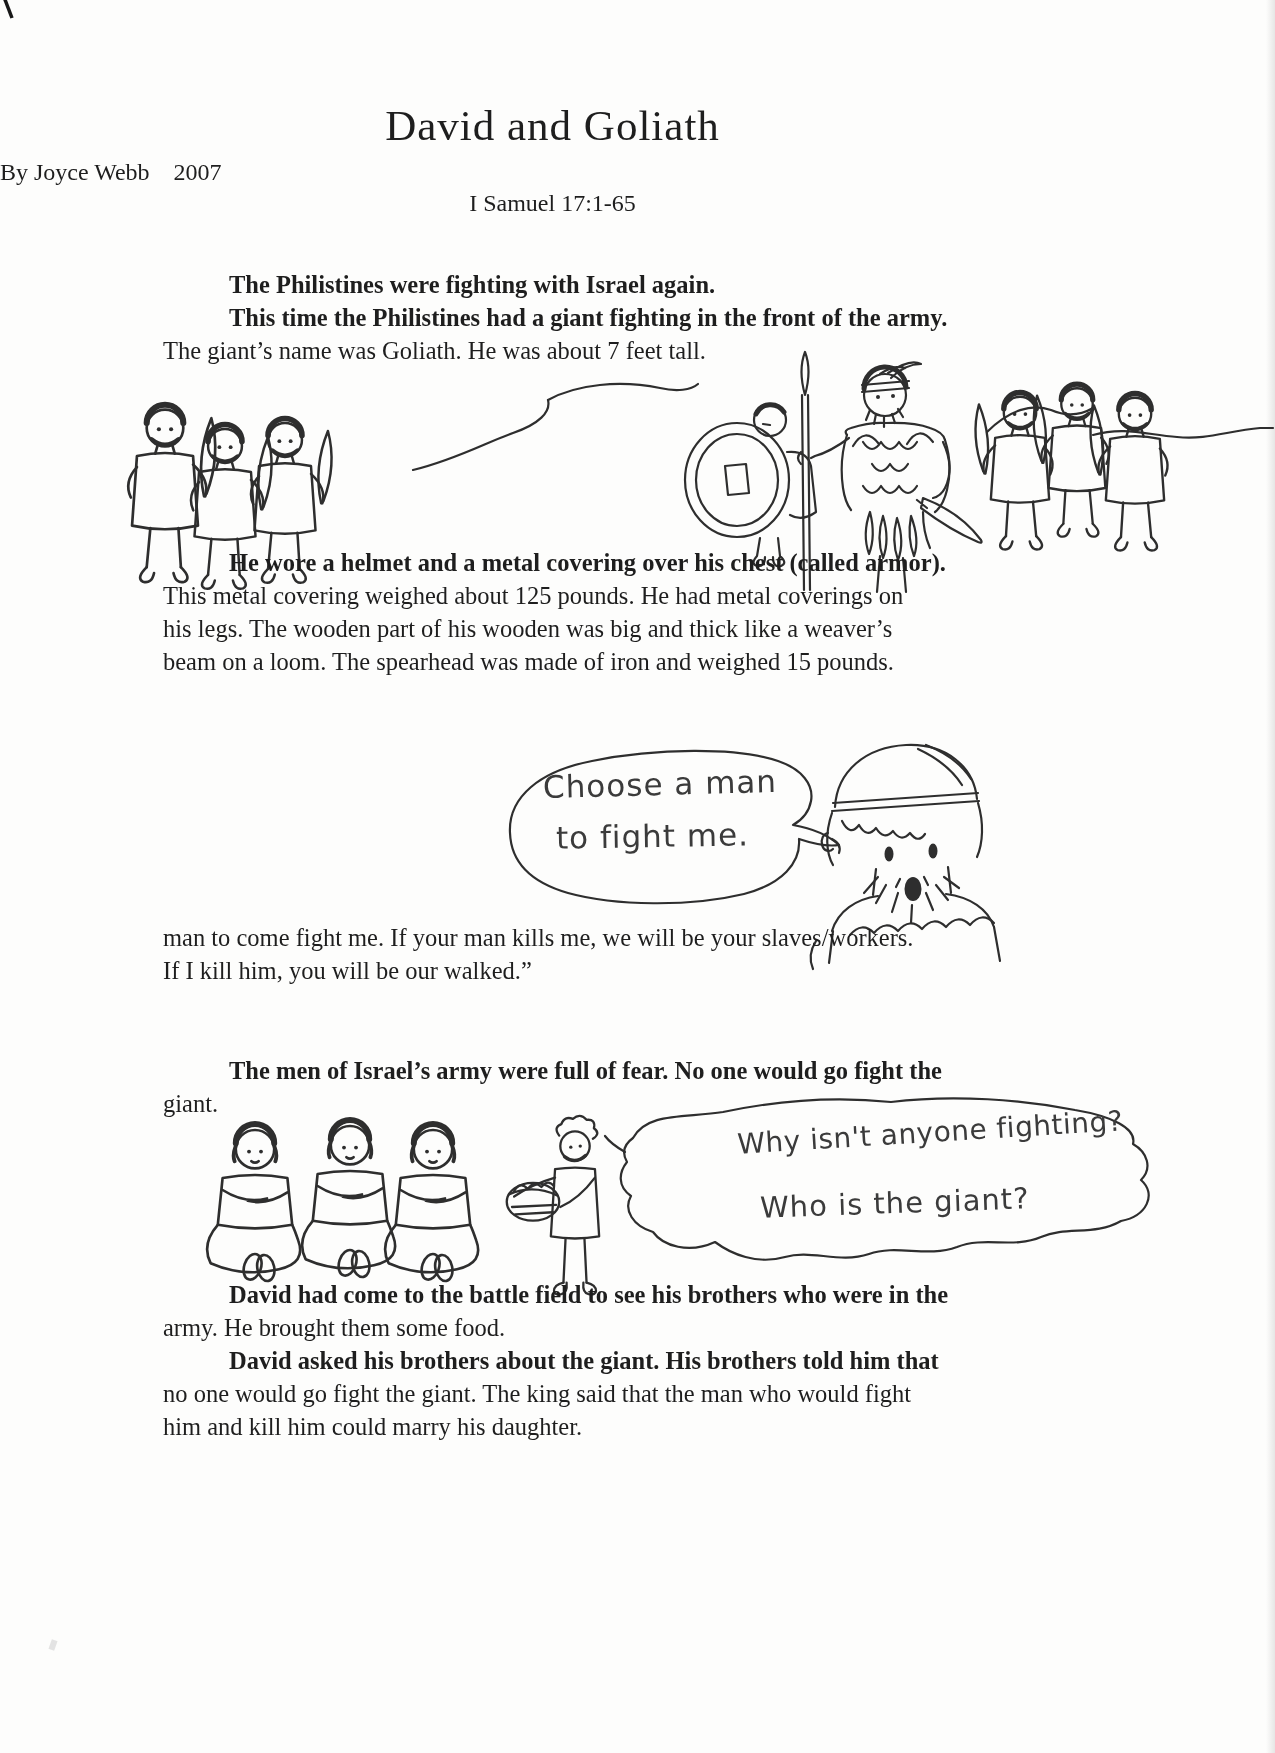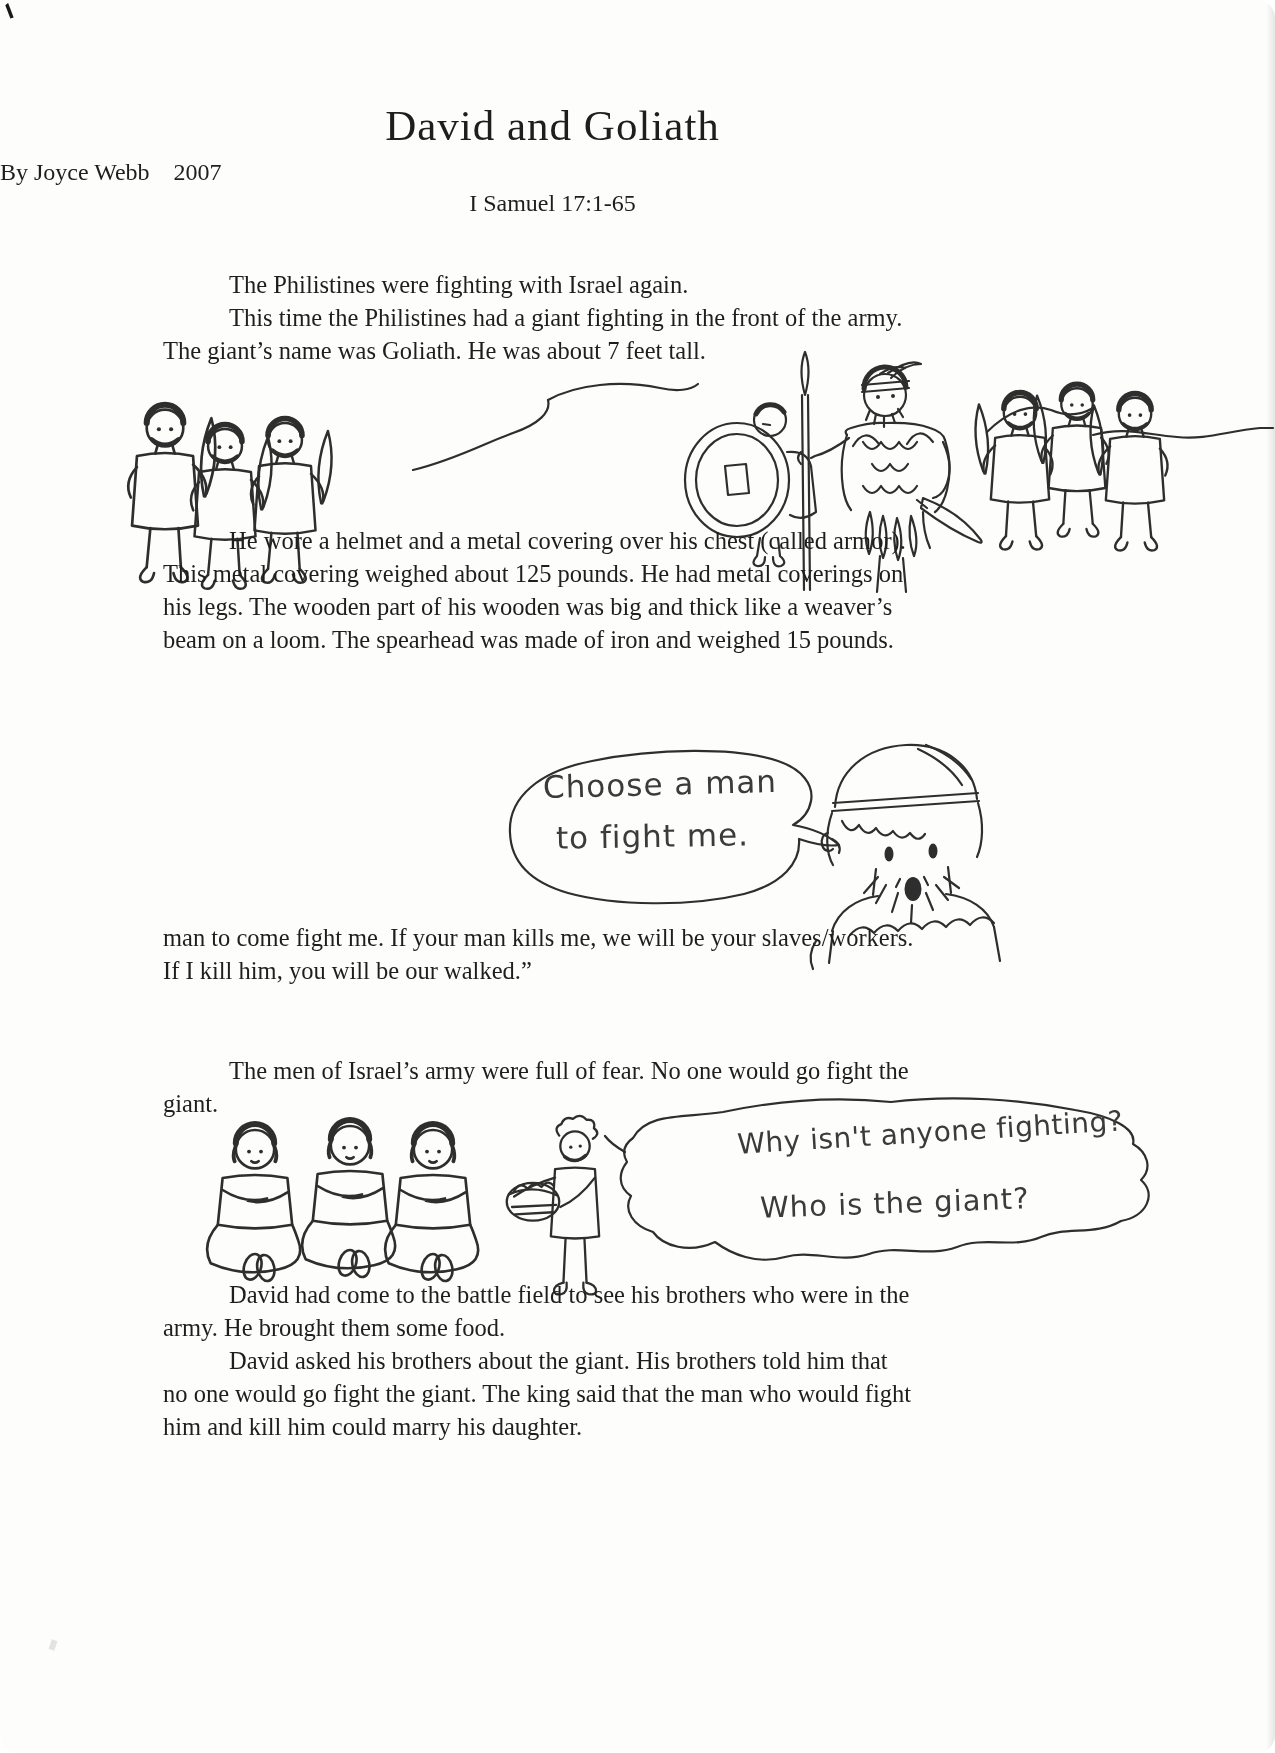--- a/index.html
+++ b/index.html
@@ -1,35 +1,35 @@
 <!DOCTYPE html>
 <html><head>
 <meta charset="utf-8">
 <style>
   * { margin:0; padding:0; box-sizing:border-box; }
   html,body { background:#ffffff; }
   .page {
     position:relative; width:1275px; height:1753px;
     background:#fdfdfc; overflow:hidden;
-    font-family:"Liberation Serif", serif; color:#1e1e1e;border-radius:18px;
+    font-family:"Liberation Serif", serif; color:#1e1e1e;
   }
   .edge-shade { position:absolute; right:0; top:0; width:9px; height:100%;
     background:linear-gradient(to left, rgba(170,170,170,0.28), rgba(170,170,170,0)); }
   .corner-mark { position:absolute; left:1px; top:-3px; width:16px; height:26px; }
   .smudge { position:absolute; left:50px; top:1640px; width:6px; height:10px;
     background:#c9c9c9; opacity:.5; transform:rotate(20deg); }
   .title { position:absolute; left:0; top:101px; width:1105px; text-align:center;
     font-size:43px; letter-spacing:1px; font-weight:400; }
   .byline { position:absolute; left:0; top:159px; width:1105px; text-align:left;
     font-size:24px; white-space:pre-wrap; }
   .scripture { position:absolute; left:0; top:190px; width:1105px; text-align:center;
     font-size:24px; }
   .para { position:absolute; left:163px; width:880px; font-size:24.5px; }
   .line { height:33px; line-height:33px; white-space:nowrap; }
-  .indent { padding-left:66px; }
+  .indent { padding-left:66px;font-weight:bold; }
   .illus { position:absolute; overflow:visible; }
   .illus path, .illus circle, .illus ellipse {
     fill:none; stroke:#2e2e2e; stroke-width:2.2px; stroke-linecap:round; stroke-linejoin:round; }
   .illus .w3 { stroke-width:3.2px; }
   .illus .w5 { stroke-width:5px; }
   .illus .fill { fill:#2e2e2e; stroke:none; }
   .hand { position:absolute; font-family:"DejaVu Sans", sans-serif; color:#3b3b3b;
     letter-spacing:1px; white-space:nowrap; }
   .hand.g1 { left:543px; top:766px; font-size:31px; transform:rotate(-1.5deg); }
   .hand.g2 { left:556px; top:818px; font-size:31px; transform:rotate(-1deg); }
@@ -125,21 +125,21 @@
       <path d="M 95 216 L 92 252 M 118 218 L 121 252"></path>
     </g>
 
     <g>
       <use href="#soldier" transform="translate(905,73) scale(-1.08,1.08)"></use>
       <use href="#soldier" transform="translate(962,64) scale(-1.05,1.05)"></use>
       <use href="#soldier" transform="translate(1020,74) scale(-1.08,1.08)"></use>
     </g>
   </svg>
 
-  <div class="para" style="top:524px">
+  <div class="para" style="top:546px">
     <div class="line indent">He wore a helmet and a metal covering over his chest (called armor).</div>
     <div class="line">This metal covering weighed about 125 pounds. He had metal coverings on</div>
     <div class="line">his legs. The wooden part of his wooden was big and thick like a weaver’s</div>
     <div class="line">beam on a loom. The spearhead was made of iron and weighed 15 pounds.</div>
   </div>
 
 
   <svg class="illus" style="left:480px; top:735px;" width="520" height="240" viewBox="0 0 520 240">
     <g>
       <path d="M 30 98 C 28 62 60 36 112 26 C 175 13 258 12 298 26 C 322 34 334 50 331 66 C 329 77 322 85 313 90 C 330 93 347 99 359 110 C 346 112 331 108 319 104 C 321 128 302 149 264 159 C 210 172 135 171 88 158 C 50 147 31 126 30 98 Z"></path>

